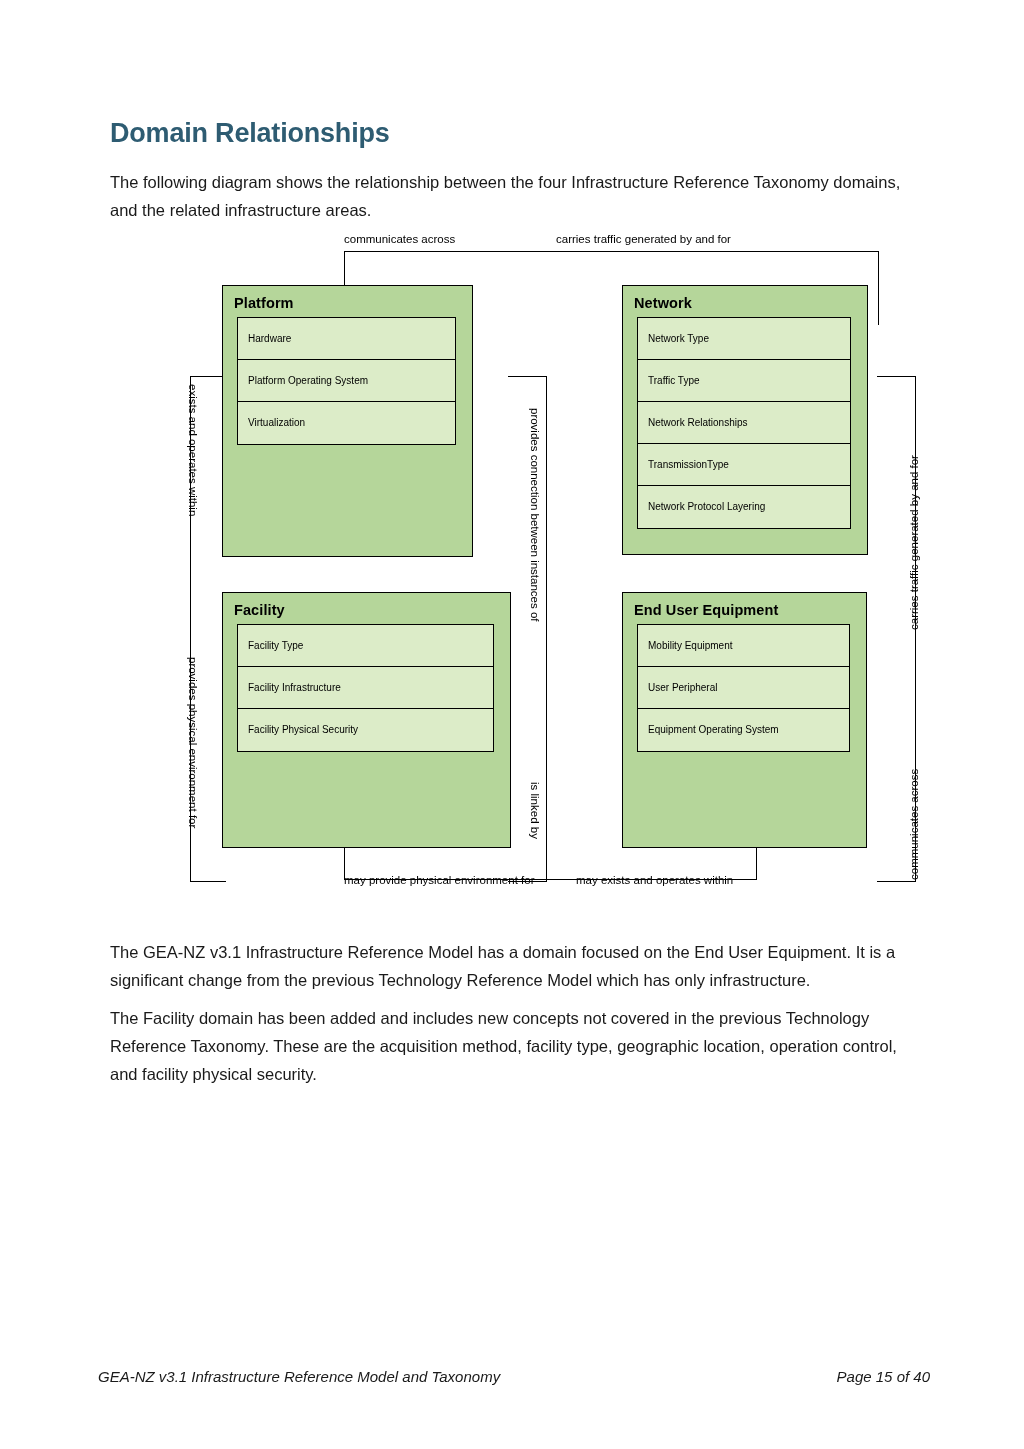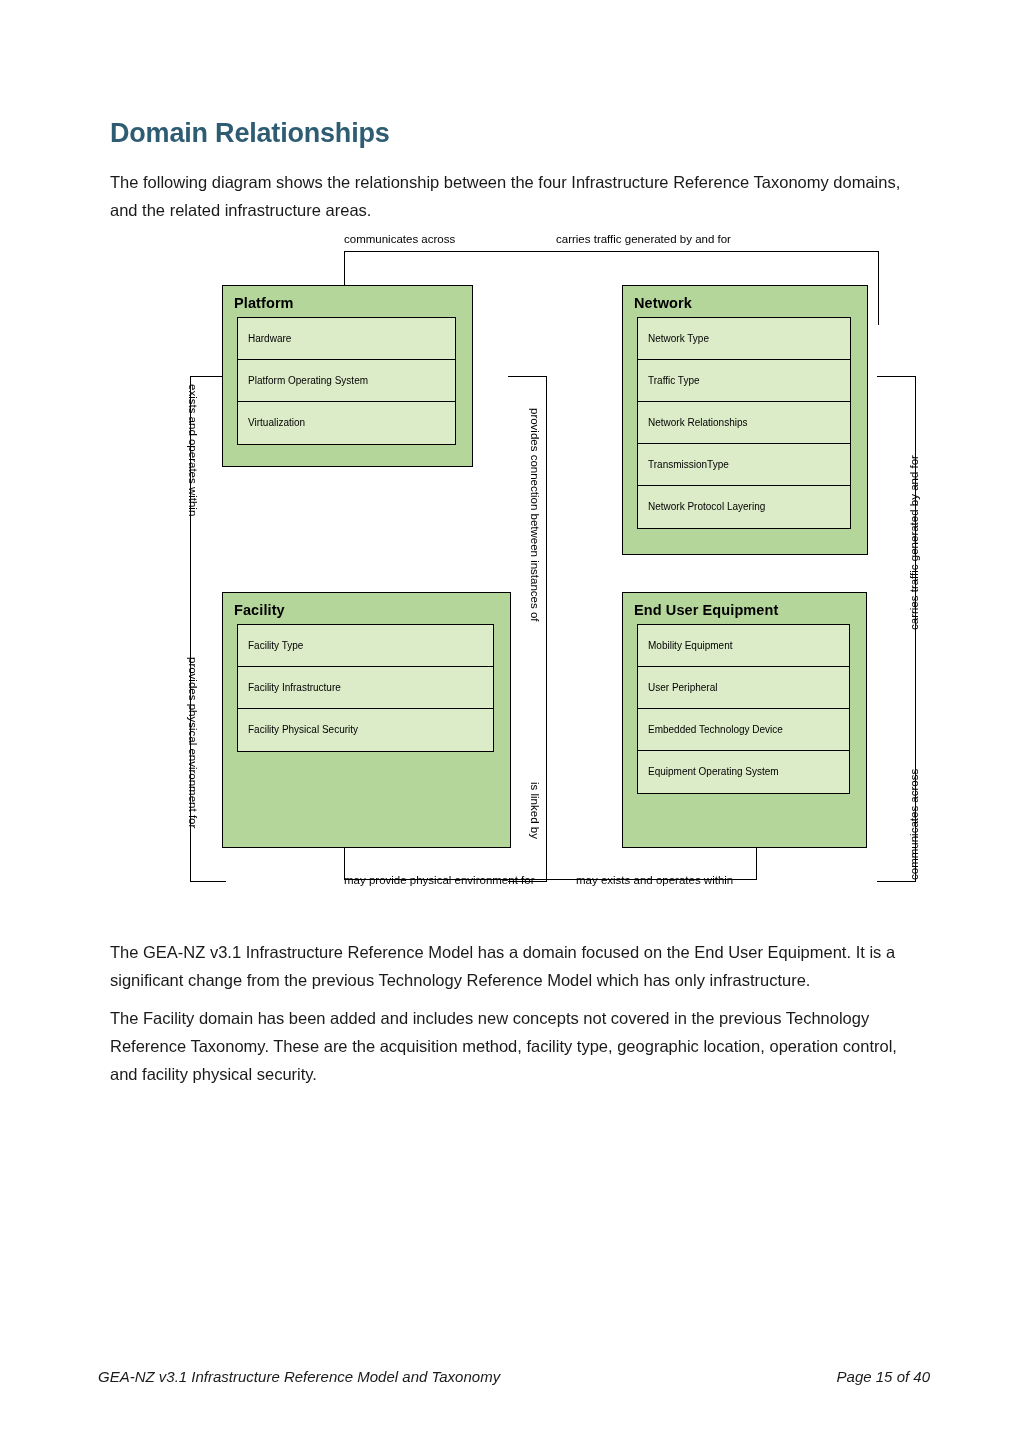--- a/index.html
+++ b/index.html
@@ -161,21 +161,21 @@
     <div class="edge-label vert" style="left:368px; top:552px;">is linked by</div>
 
     <div class="conn conn-right" style="left:705px; top:146px; width:39px; height:506px;"></div>
     <div class="edge-label vert-up" style="left:737px; top:400px;">carries traffic generated by and for</div>
     <div class="edge-label vert-up" style="left:737px; top:650px;">communicates across</div>
 
     <div class="conn conn-bottom" style="left:172px; top:618px; width:413px; height:32px;"></div>
     <div class="edge-label" style="left:172px; top:645px;">may provide physical environment for</div>
     <div class="edge-label" style="left:404px; top:645px;">may exists and operates within</div>
 
-    <div class="dbox" style="left:50px; top:55px; width:251px; height:182px;">
+    <div class="dbox" style="left:50px; top:55px; width:251px; height:272px;">
       <div class="dbox-title">Platform</div>
       <div class="rows">
         <div class="row">Hardware</div>
         <div class="row">Platform Operating System</div>
         <div class="row">Virtualization</div>
       </div>
     </div>
 
     <div class="dbox" style="left:450px; top:55px; width:246px; height:270px;">
       <div class="dbox-title">Network</div>
@@ -195,21 +195,20 @@
         <div class="row">Facility Infrastructure</div>
         <div class="row">Facility Physical Security</div>
       </div>
     </div>
 
     <div class="dbox" style="left:450px; top:362px; width:245px; height:256px;">
       <div class="dbox-title">End User Equipment</div>
       <div class="rows">
         <div class="row">Mobility Equipment</div>
         <div class="row">User Peripheral</div>
-        <div class="row">Embedded Technology Device</div>
         <div class="row">Equipment Operating System</div>
       </div>
     </div>
 
   </div>
 
   <div class="para para-1">The GEA-NZ v3.1 Infrastructure Reference Model has a domain focused on the End User Equipment. It is a significant change from the previous Technology Reference Model which has only infrastructure.</div>
   <div class="para para-2">The Facility domain has been added and includes new concepts not covered in the previous Technology Reference Taxonomy.  These are the acquisition method, facility type, geographic location, operation control, and facility physical security.</div>
 
   <div class="footer">

